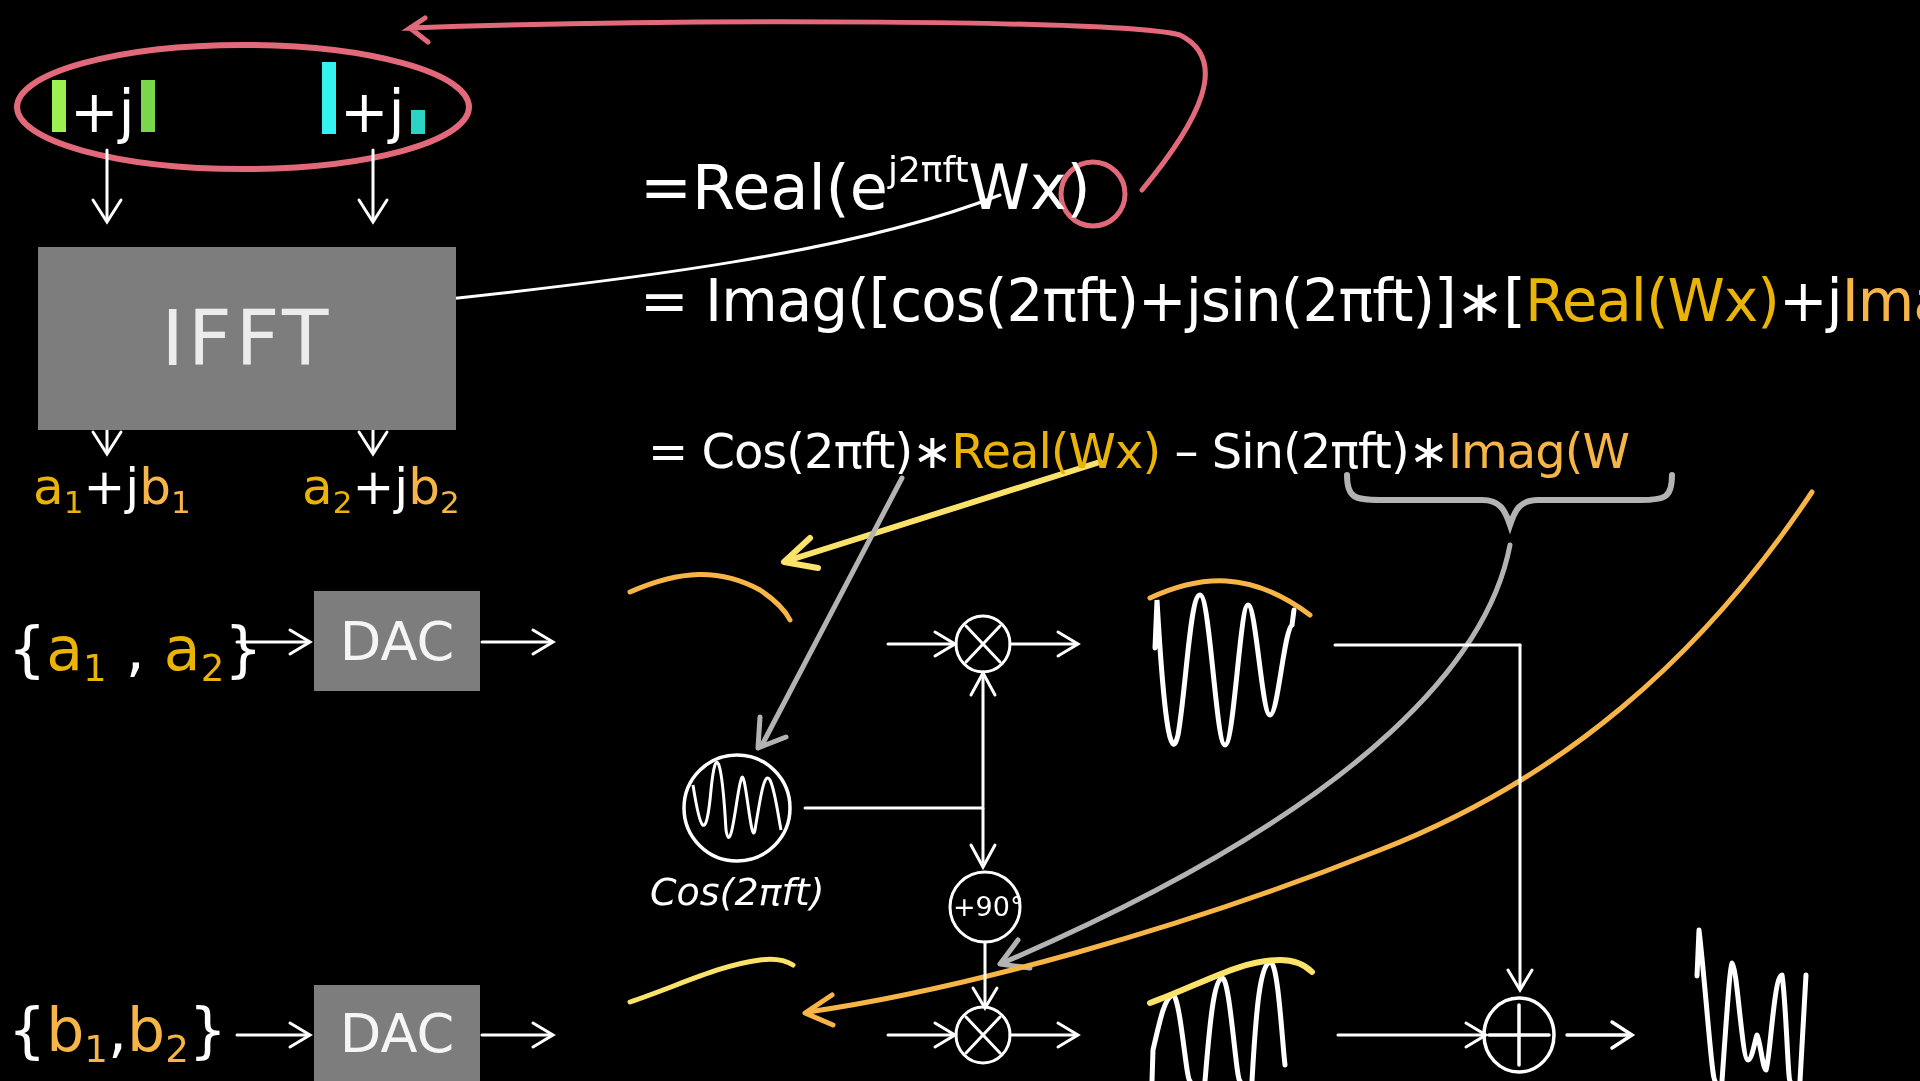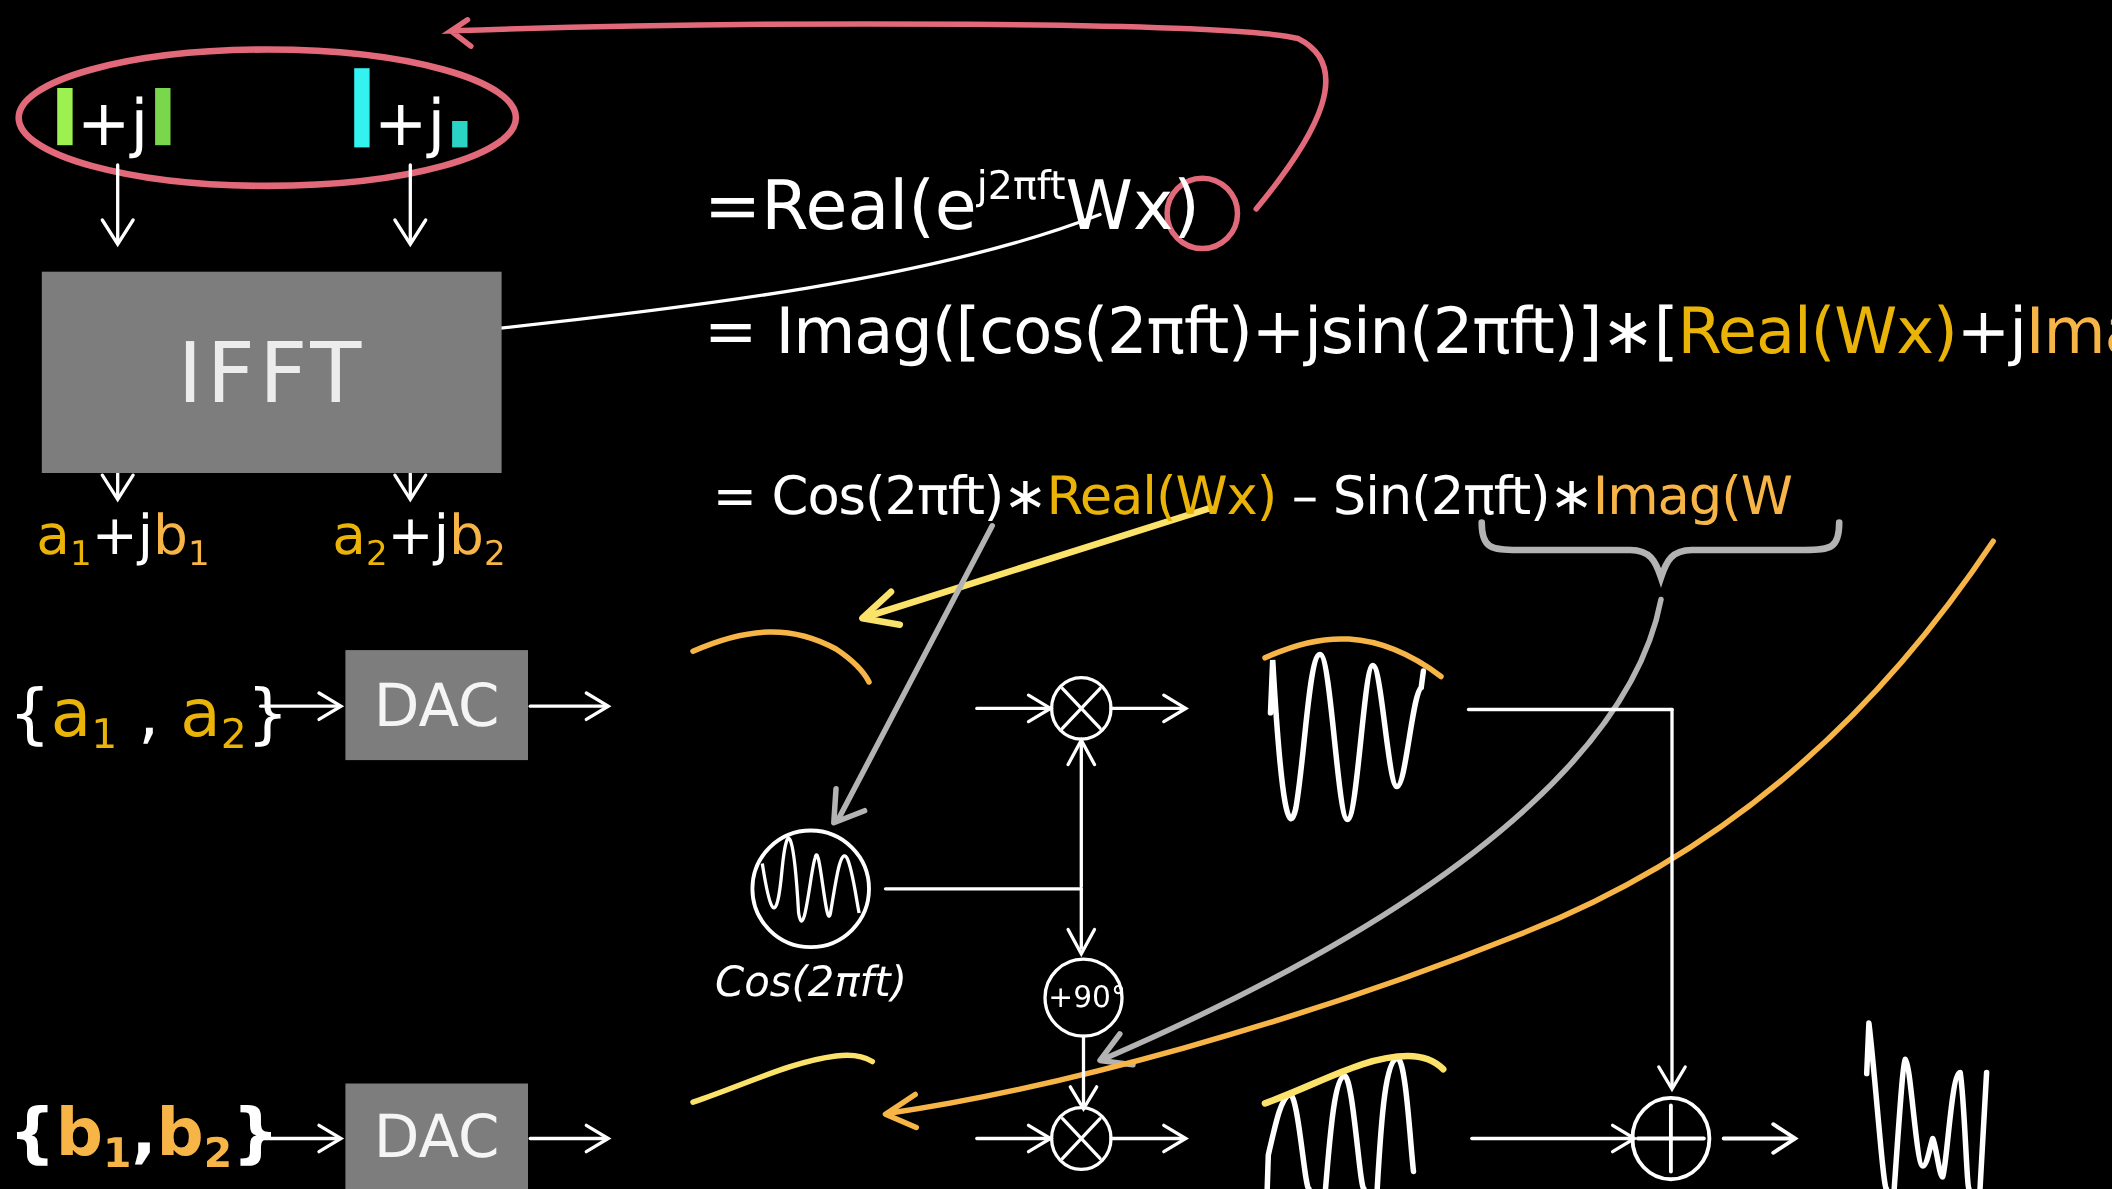--- a/index.html
+++ b/index.html
@@ -179,21 +179,21 @@
     <span>=  Cos(2πft)∗</span><span class="y">Real(Wx)</span><span> – Sin(2πft)∗</span><span class="o">Imag(W</span>
   </div>
 
   <div class="t" style="left:8px; top:606px; font-size:60px;margin-top:13px;">
     <span class="w">{</span><span class="y">a</span><sub class="y">1</sub><span class="w"> , </span><span class="y">a</span><sub class="y">2</sub><span class="w">}</span>
   </div>
   <div class="box" style="left:314px; top:591px; width:166px; height:100px;">
     <span style="font-size:54px; color:#f5f5f5;">DAC</span>
   </div>
 
-  <div class="t" style="left:8px; top:1000px; font-size:60px;font-weight:bold;">
+  <div class="t" style="left:8px; top:1000px; font-size:60px;">
     <span class="w">{</span><span class="o">b</span><sub class="o">1</sub><span class="w">,</span><span class="o">b</span><sub class="o">2</sub><span class="w">}</span>
   </div>
   <div class="box" style="left:314px; top:985px; width:166px; height:96px;">
     <span style="font-size:54px; color:#f5f5f5;">DAC</span>
   </div>
 
   <div class="t w" style="left:650px; top:873px; font-size:38px;font-style:italic;">Cos(2πft)</div>
 
   <div class="t w" style="left:953px; top:893px; font-size:27px;">+90°</div>
 

